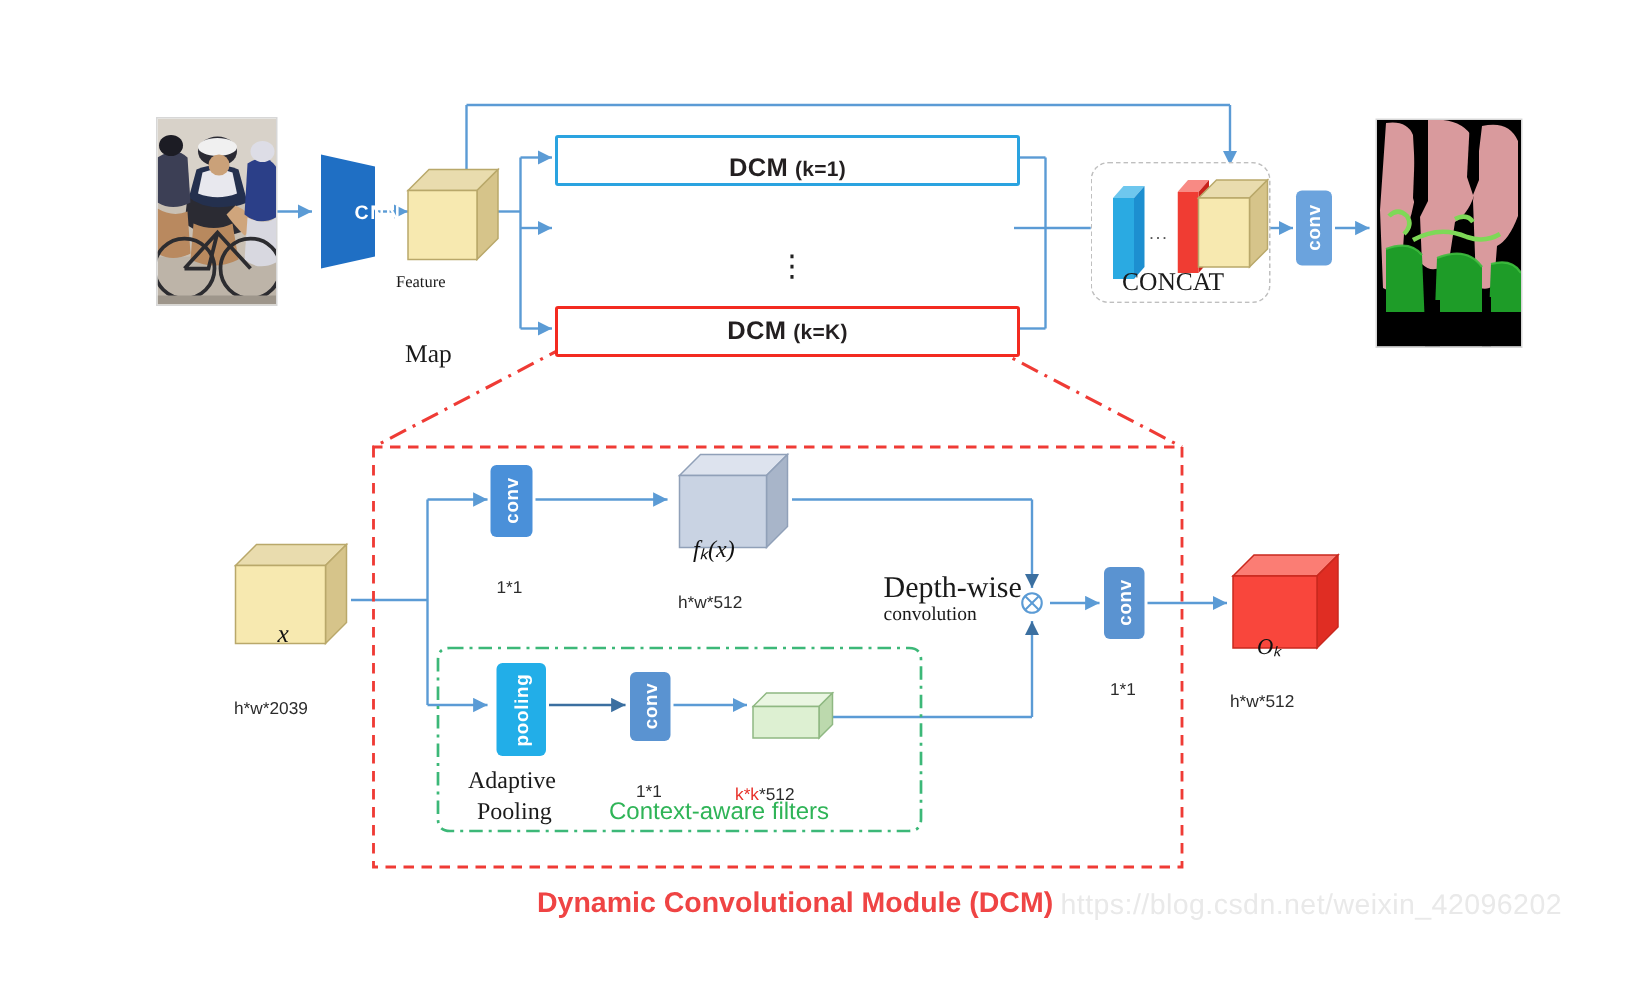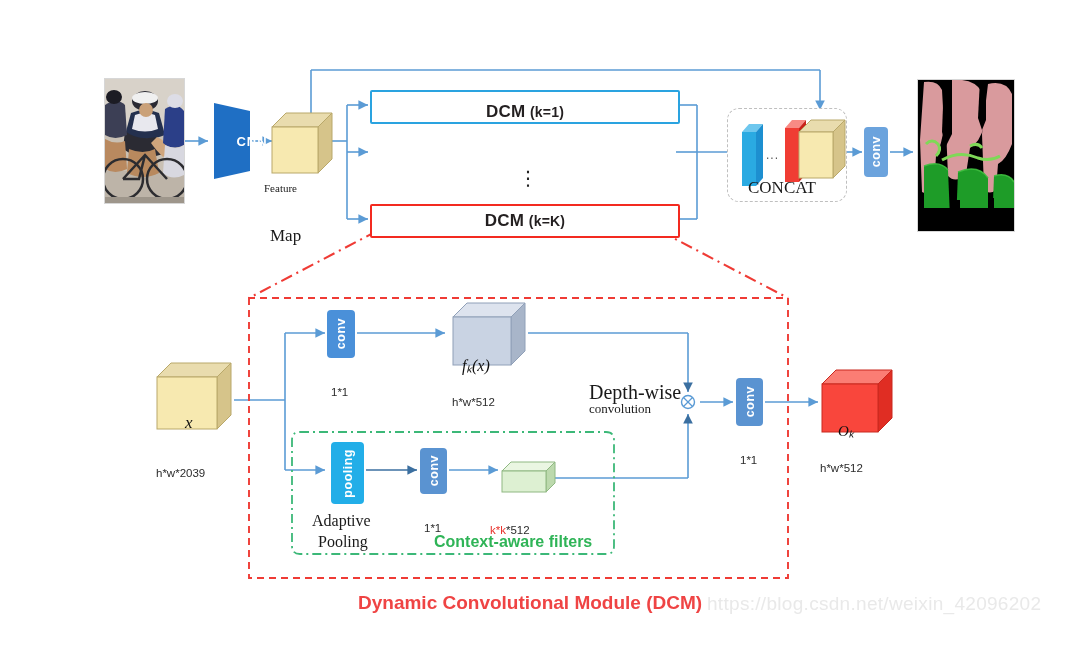--- a/index.html
+++ b/index.html
@@ -22,21 +22,21 @@
         color:#fff;font-size:12.5px;font-weight:700;letter-spacing:.5px;}
   .pill span{writing-mode:vertical-rl;transform:rotate(180deg);}
 
   
   .dim{font-family:"Liberation Sans",sans-serif;font-size:11.5px;color:#2b2b2b;white-space:nowrap;margin-top:24px;}
   .dimred{color:#e8312a;}
   .mathlbl{font-family:"Liberation Serif",serif;font-style:italic;color:#111;white-space:nowrap;margin-top:28px;}
 
   .caption{position:absolute;color:#ef4444;font-weight:700;font-size:19px;letter-spacing:0px;white-space:nowrap;}
   .watermark{position:absolute;color:#e9e9e9;font-size:19px;white-space:nowrap;letter-spacing:.3px;}
-  .greenlbl{position:absolute;color:#2fb457;font-weight:700;font-size:16px;white-space:nowrap;margin-left:28px;}
+  .greenlbl{position:absolute;color:#2fb457;font-weight:400;font-size:16px;white-space:nowrap;}
 
   svg{position:absolute;left:0;top:0;pointer-events:none;}
 </style>
 </head>
 <body>
 
 <div id="stage">
 
   <svg width="1087" height="656">
     <defs>

